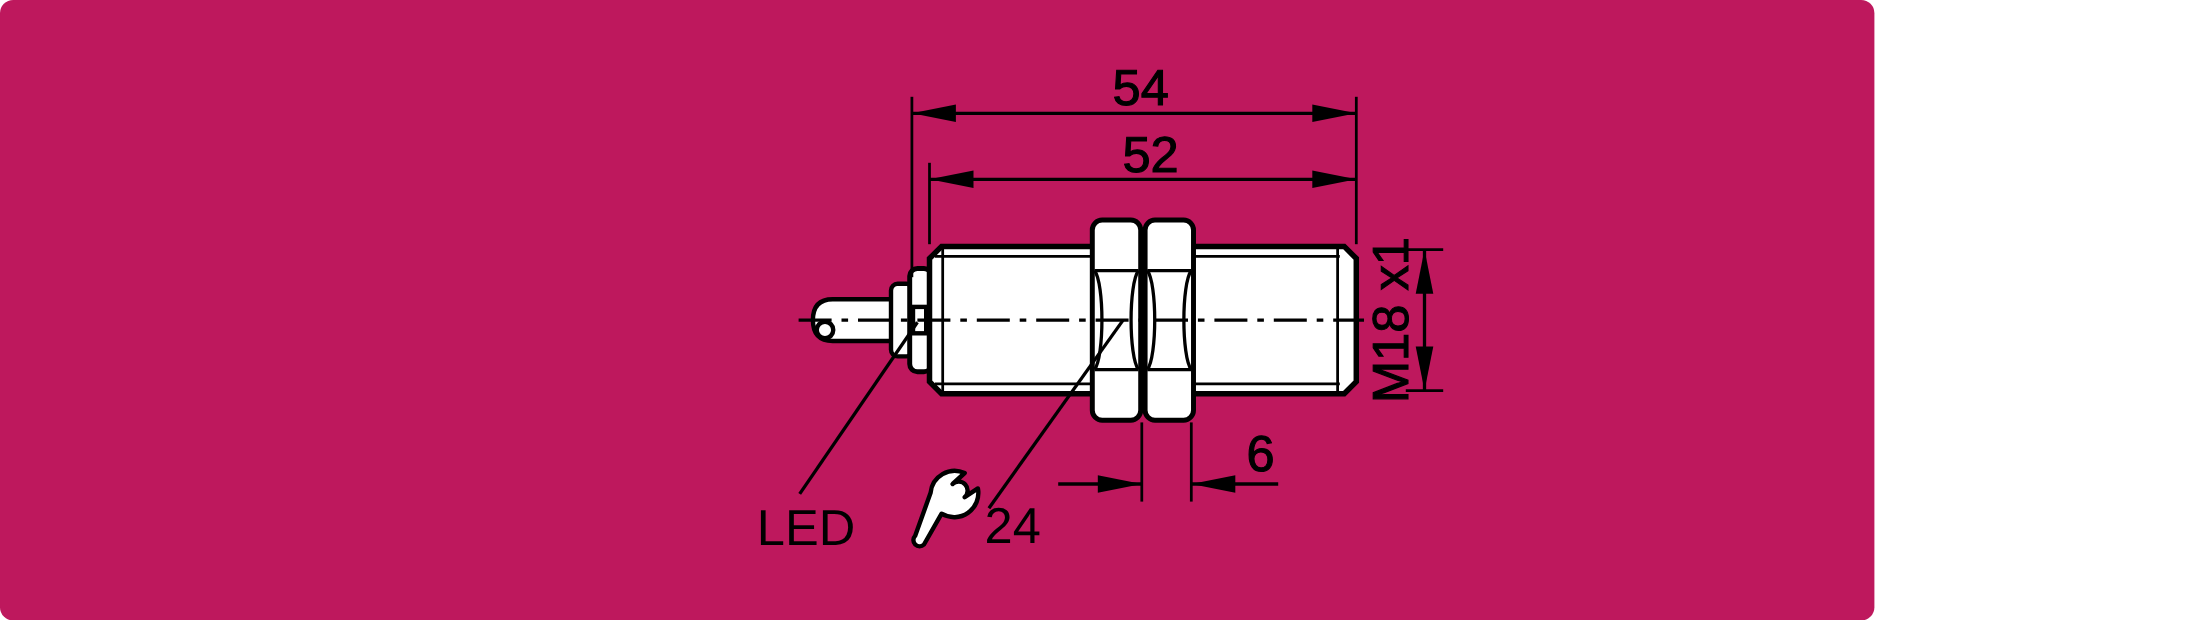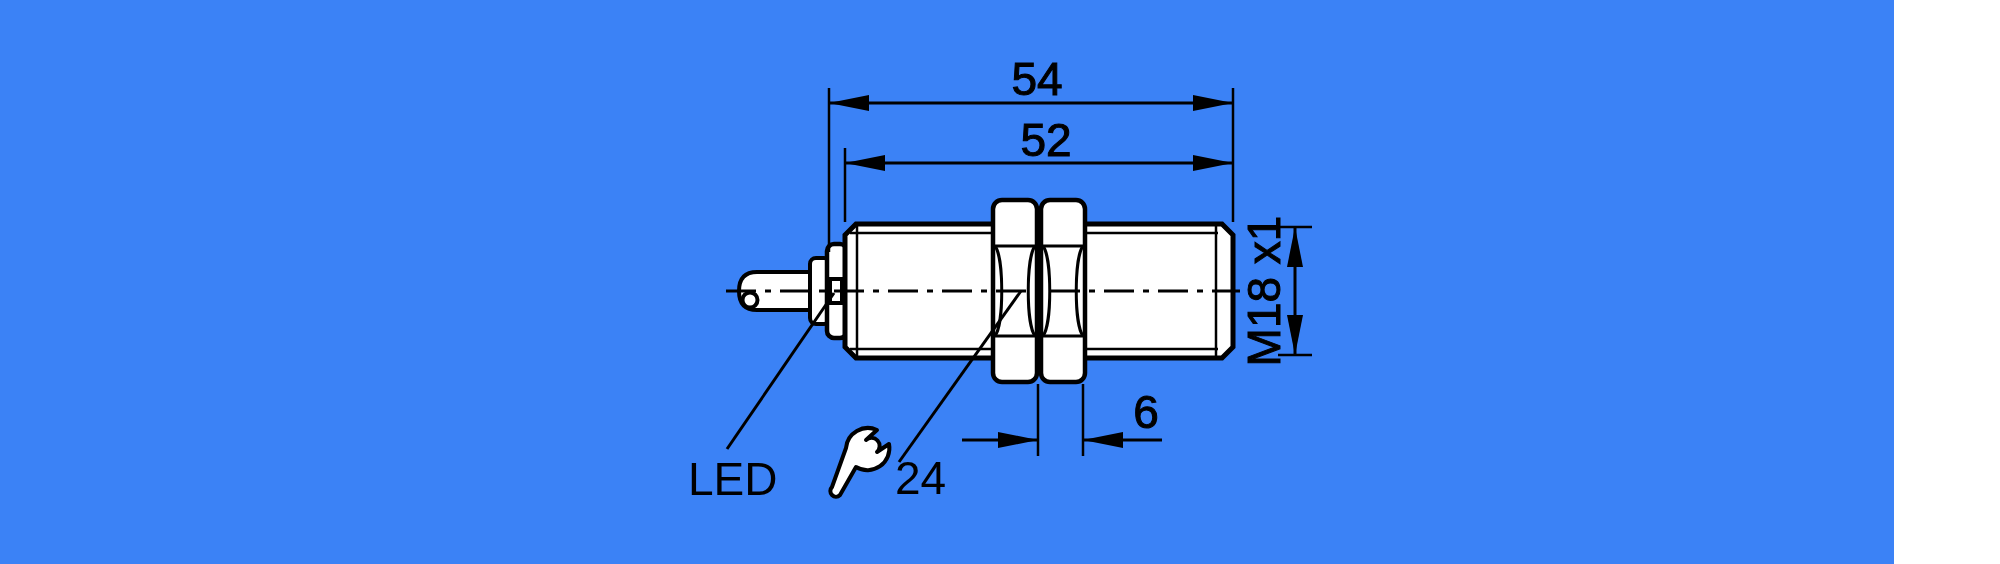--- a/index.html
+++ b/index.html
@@ -3,24 +3,25 @@
 <meta charset="utf-8">
 <style>
   html, body {
     margin: 0;
     padding: 0;
     background: #ffffff;
     font-family: "Liberation Sans", sans-serif;
   }
   .stage {
     position: relative;
-    width: 1894px;
+    width: 1704px;
     height: 564px;
-    background: #3b82f6;
+    background: #be185d;
     overflow: hidden;
+    border-radius: 12px;
   }
   svg { display: block; }
   text {
     font-family: "Liberation Sans", sans-serif;
     fill: #000000;
   }
   .dim-label { font-size: 46px; }
   .lbl { font-size: 46px; }
 </style>
 </head>

